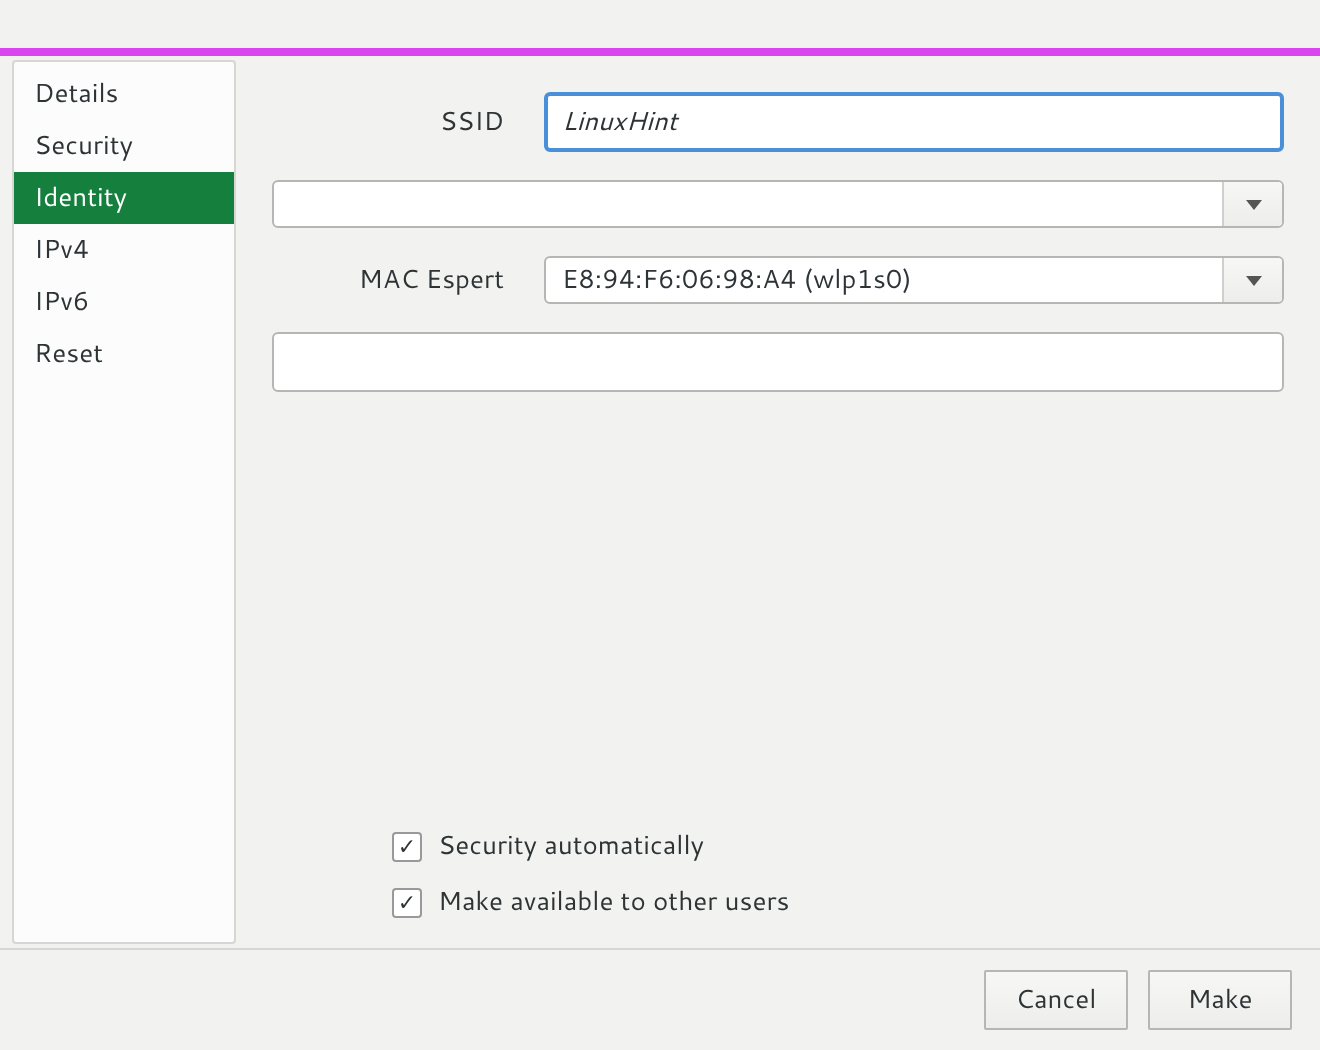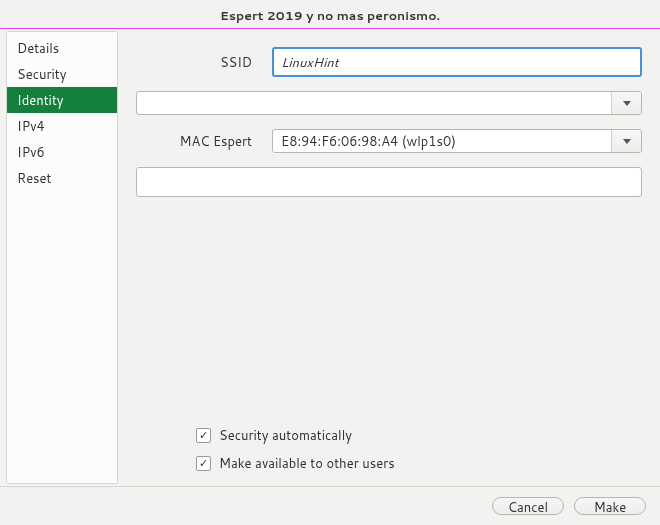--- a/index.html
+++ b/index.html
@@ -22,22 +22,23 @@
     .titlebar {
       text-align: center;
       padding: 6px 0 4px;
       font-weight: bold;
       font-size: 12.5px;
       color: #333;
     }
     .body {
       display: flex;
       flex: 1;
-      border-top: 1px solid #d946ef;
+      border-top: 4px solid #d946ef;
       overflow: hidden;
+      margin-top: 24px;
     }
     .sidebar {
       width: 112px;
       border-right: 1px solid #d6d6d3;
       background: #fcfcfc;
       padding-top: 3px;
       margin: 2px 0 2px 6px;
       border: 1px solid #d6d6d3;
       border-radius: 2px;
     }
@@ -156,41 +157,40 @@
     .footer {
       border-top: 1px solid #d6d6d3;
       padding: 10px 14px;
       display: flex;
       justify-content: flex-end;
       gap: 10px;
       background: #f2f2f0;
     }
     .btn {
       min-width: 72px;
-      height: 18px;
+      height: 30px;
       padding: 0 14px;
       border: 1px solid #b6b6b3;
-      border-radius: 12px;
+      border-radius: 1px;
       background: linear-gradient(#f7f7f5, #ededeb);
       font-size: 13px;
       color: #2e3436;
       cursor: pointer;
       font-family: inherit;
     }
     .cursor {
       border-right: 1px solid #222;
       padding-right: 0;
       font-style: italic;
     }
   </style>
 </head>
 <body>
 
 <div class="window">
-  <div class="titlebar">Espert 2019 y no mas peronismo.</div>
 
   <div class="body">
     <div class="sidebar">
       <div class="sidebar-item"><span>Details</span></div>
       <div class="sidebar-item"><span>Security</span></div>
       <div class="sidebar-item selected"><span>Identity</span></div>
       <div class="sidebar-item"><span>IPv4</span></div>
       <div class="sidebar-item"><span>IPv6</span></div>
       <div class="sidebar-item"><span>Reset</span></div>
     </div>

